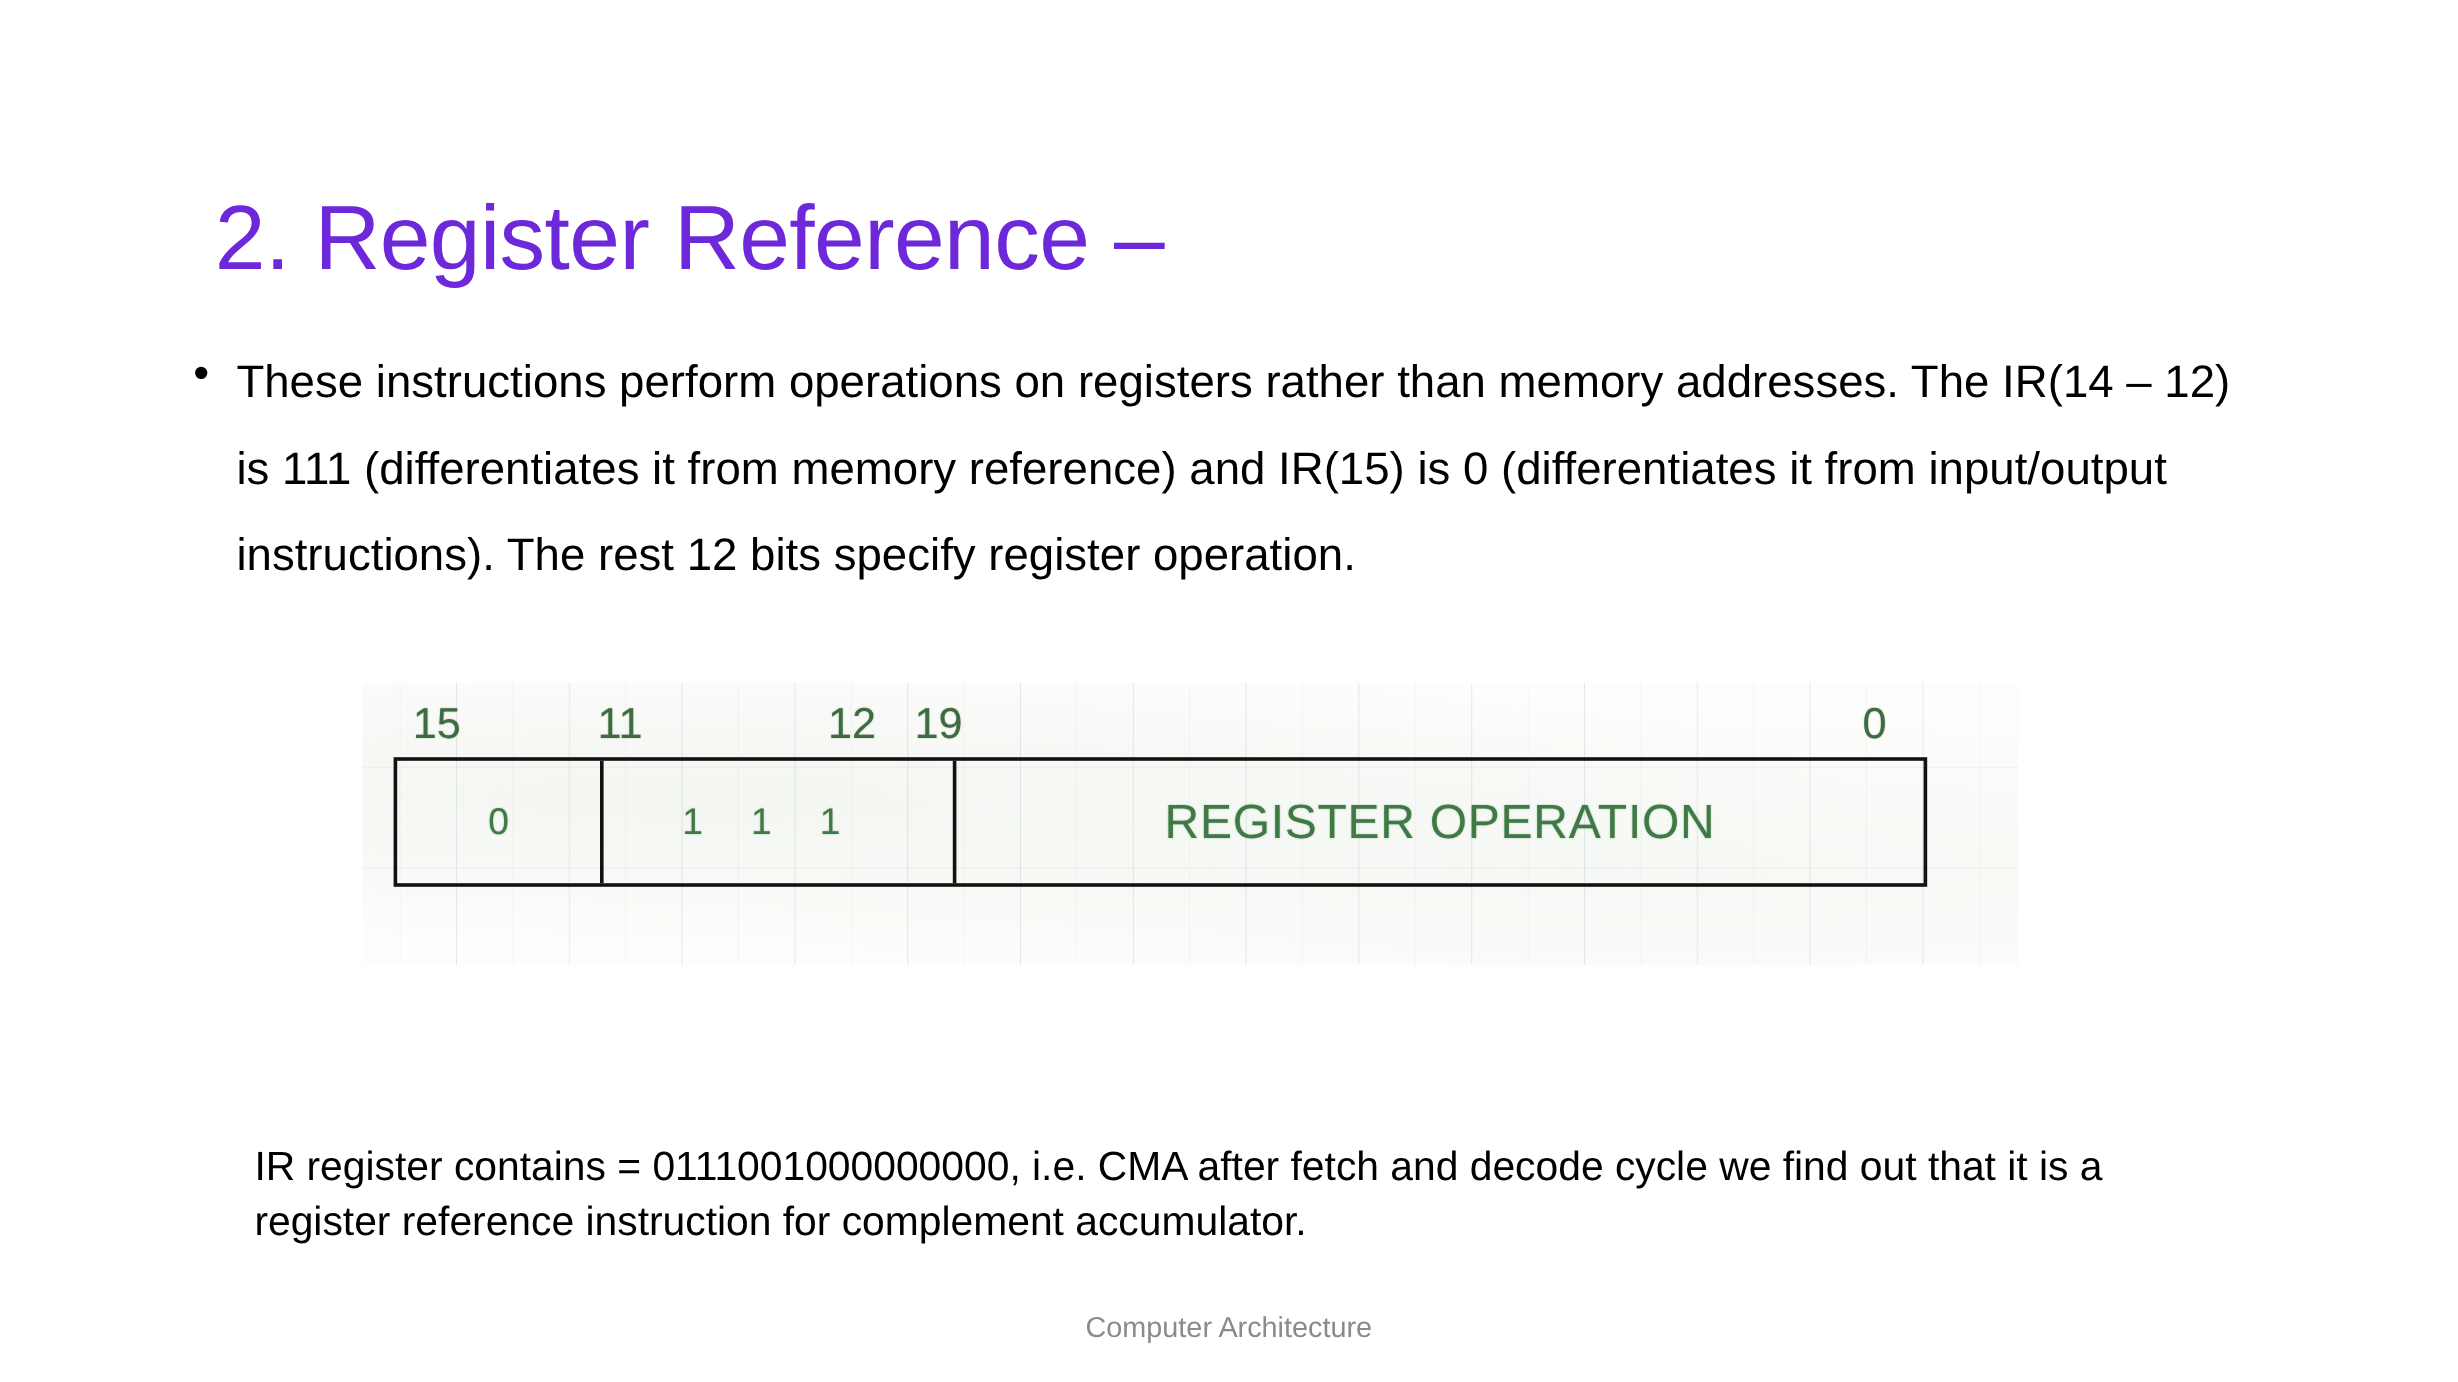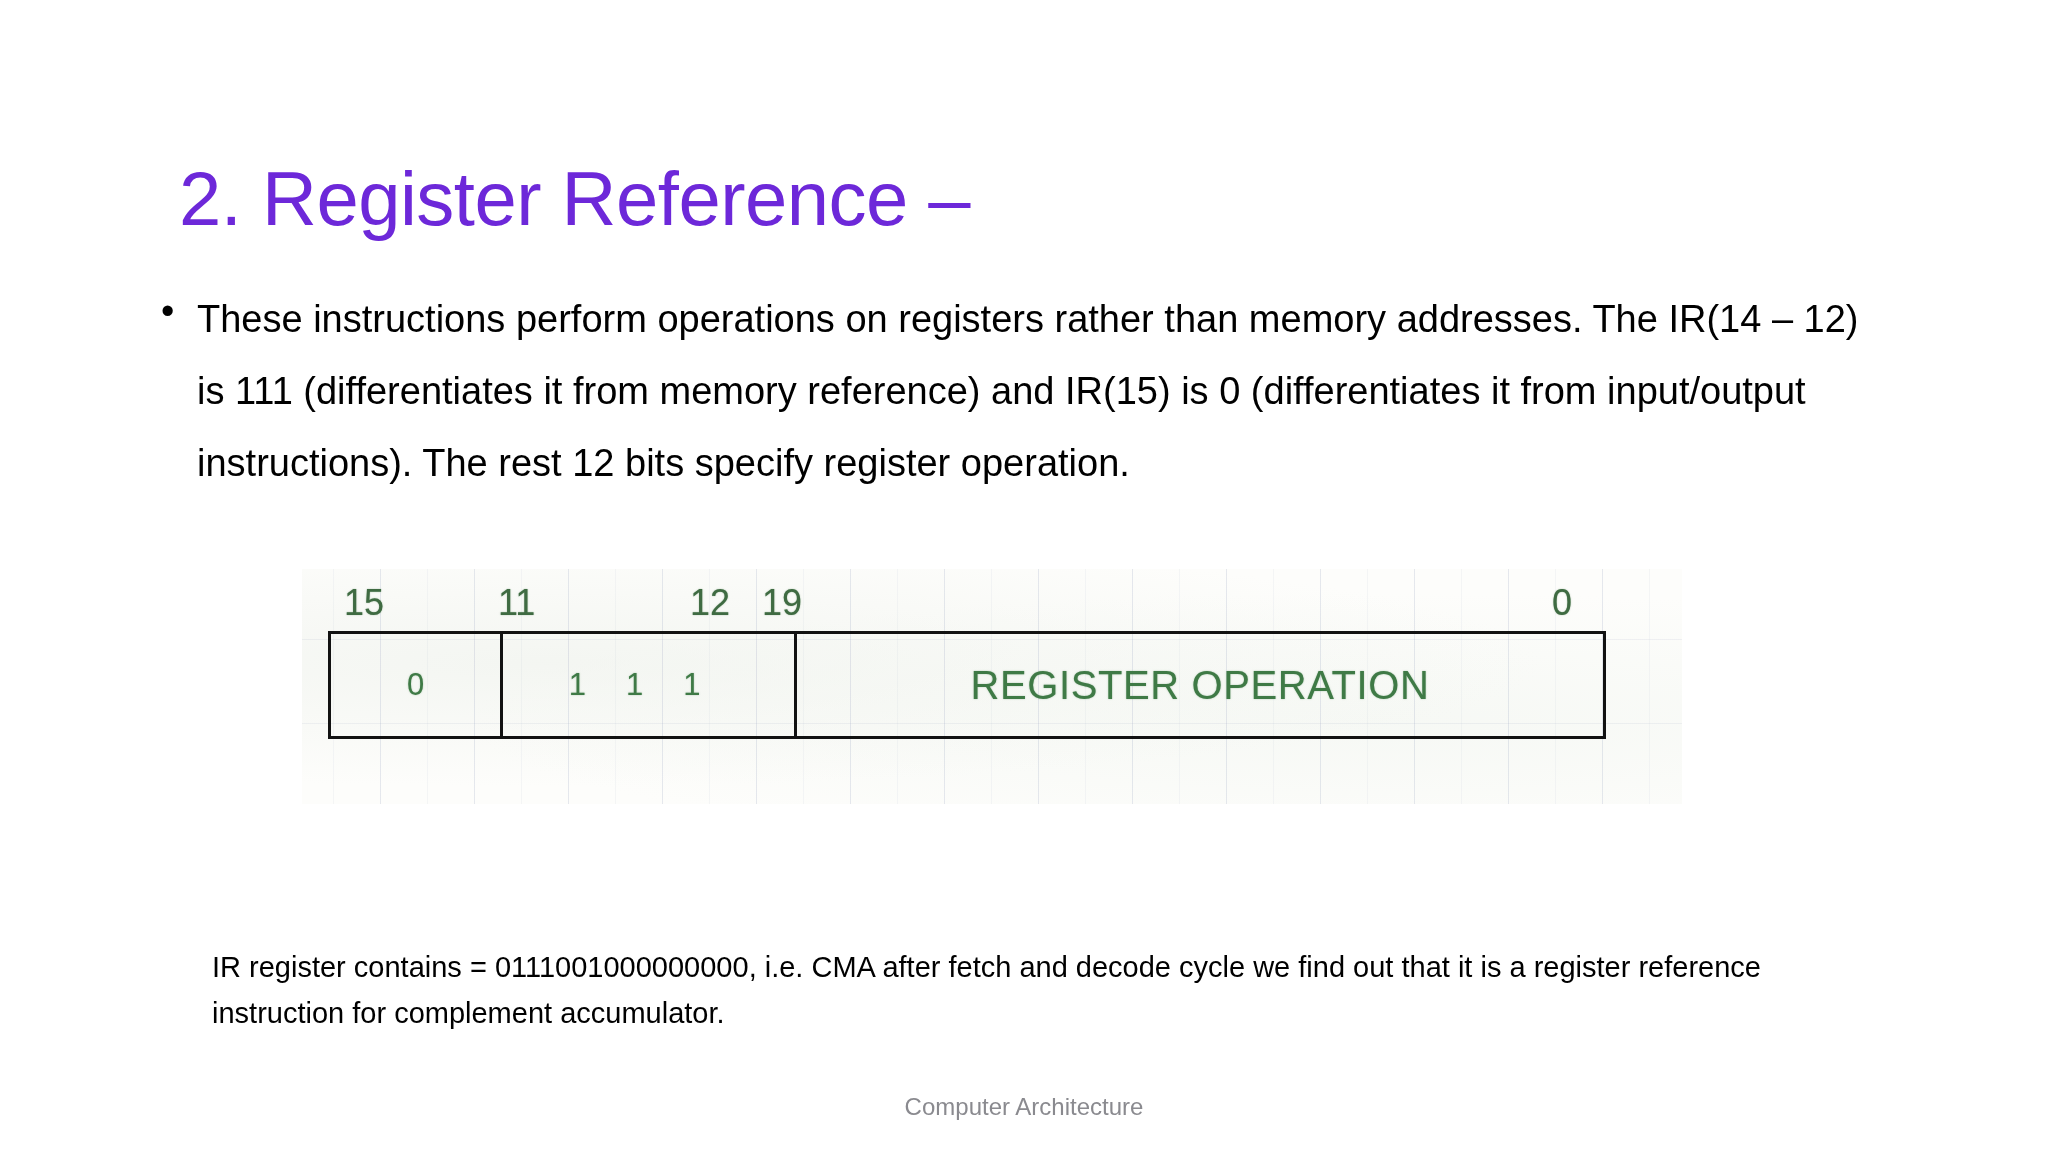--- a/index.html
+++ b/index.html
@@ -163,21 +163,21 @@
     gap: 40px;
     transform: translateX(-14px);
   }
 
   
   .note-block {
     position: absolute;
     left: 212px;
     top: 915px;
     width: 1640px;
-    font-size: 29px;
+    font-size: 34px;
     line-height: 46px;
     color: #000000;
   }
 
   
   .footer {
     position: absolute;
     left: 0;
     top: 1093px;
     width: 2048px;

